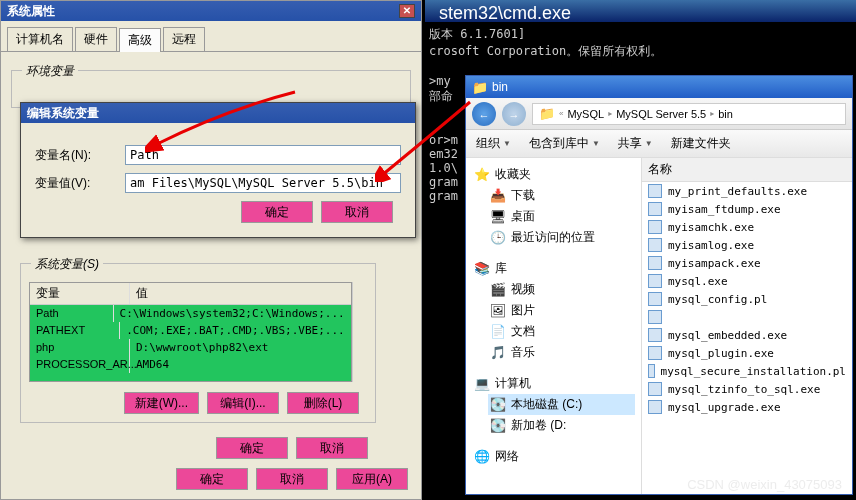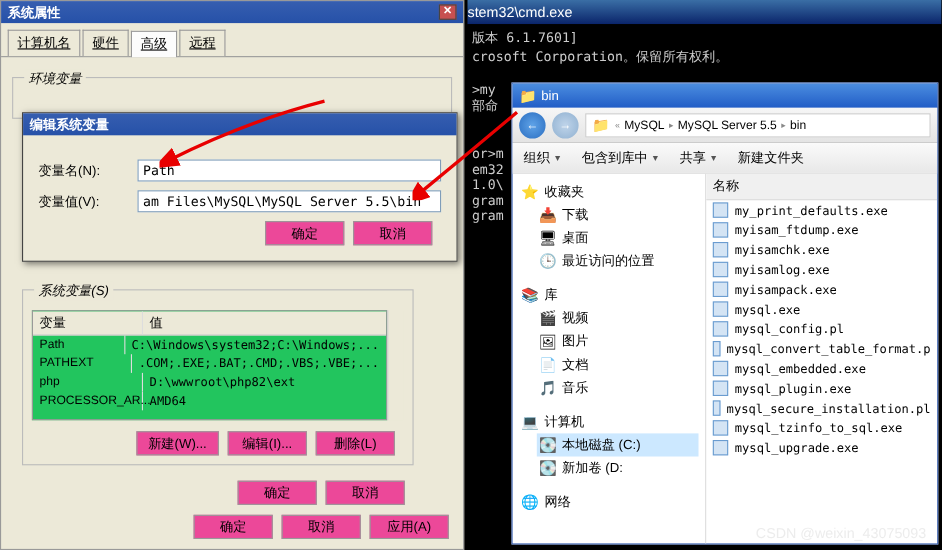--- a/index.html
+++ b/index.html
@@ -21,22 +21,22 @@
       font-family: Consolas, monospace;
       padding: 4px;
       white-space: pre;
     }
     .cmd-title {
       position: absolute;
       top: 0; left: 425px; right: 0;
       height: 22px;
       background: linear-gradient(#3a6ea5, #0a246a);
       color: #fff;
-      padding: 3px 0;
-      font-size: 13px;
+      padding: 3px 14px;
+      font-size: 18px;
     }
     
     .sys-props {
       position: absolute;
       top: 0; left: 0;
       width: 422px; height: 500px;
       background: #ece9d8;
       border: 1px solid #999;
     }
     .dlg-title {
@@ -65,21 +65,20 @@
       border-bottom: 1px solid #999;
       gap: 0;
     }
     .tab {
       padding: 3px 8px;
       border: 1px solid #999;
       border-bottom: none;
       background: #ece9d8;
       margin-right: 2px;
       cursor: pointer;
-      text-decoration: underline;
     }
     .tab.active { background: #fcfcfc; position: relative; top: 1px; }
     .dlg-body { padding: 10px; }
     .groupbox {
       border: 1px solid #bbb;
       padding: 8px;
       position: relative;
       margin-top: 8px;
     }
     .groupbox-title {
@@ -492,21 +491,20 @@
           <div class="file-row">
             <span class="file-ico"></span>
             <span>mysql.exe</span>
           </div>
           <div class="file-row">
             <span class="file-ico"></span>
             <span>mysql_config.pl</span>
           </div>
           <div class="file-row">
             <span class="file-ico"></span>
-            <span>mysql_convert_table_format.p</span>
           </div>
           <div class="file-row">
             <span class="file-ico"></span>
             <span>mysql_embedded.exe</span>
           </div>
           <div class="file-row">
             <span class="file-ico"></span>
             <span>mysql_plugin.exe</span>
           </div>
           <div class="file-row">

